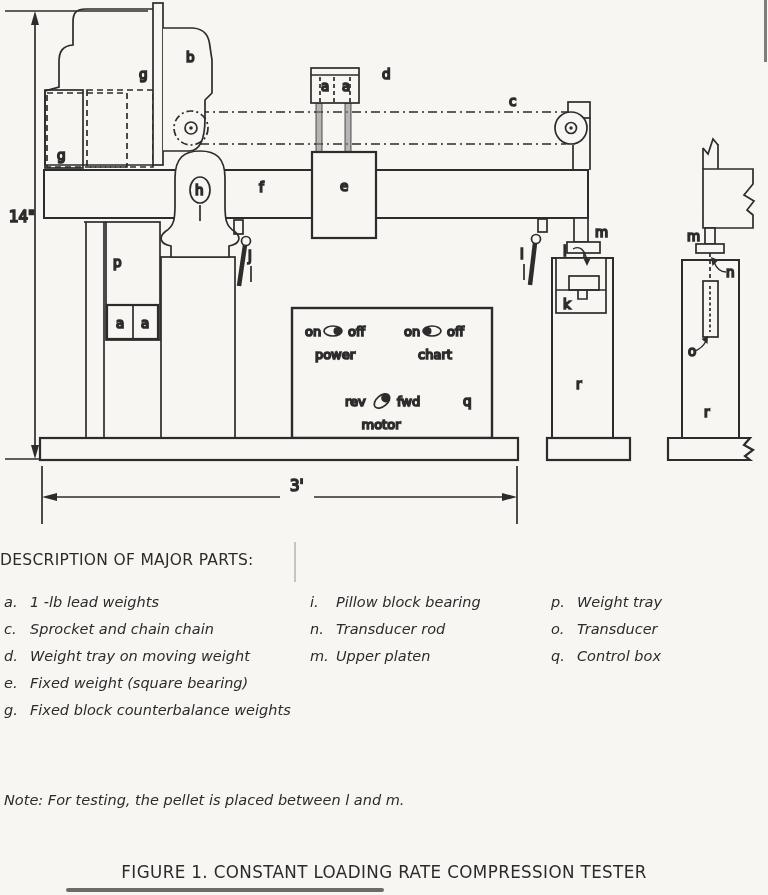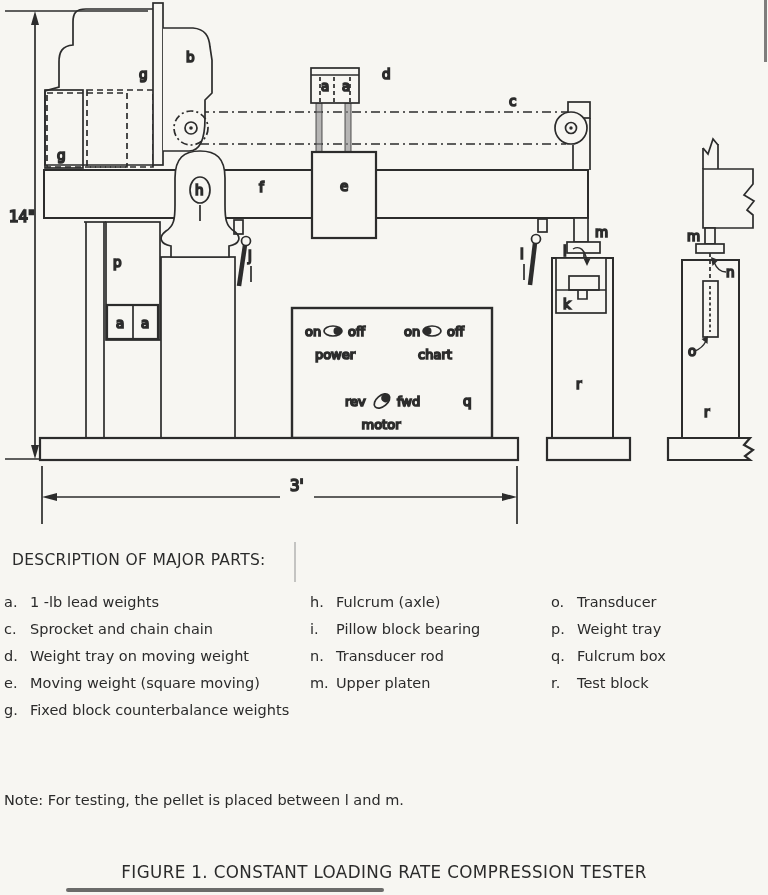--- a/index.html
+++ b/index.html
@@ -3,30 +3,30 @@
 <meta charset="utf-8">
 <style>
   html,body{margin:0;padding:0;background:#e8e8e8;}
   .page{position:relative;width:768px;height:895px;background:#f7f6f2;overflow:hidden;
         font-family:"DejaVu Sans",sans-serif;color:#2b2b2b;}
   svg{position:absolute;left:0;top:0;}
   svg text{font-family:"DejaVu Sans",sans-serif;fill:#262626;}
   .lbl{font-size:13.5px;}
   .dim{font-size:15px;}
   .ctl{font-size:13px;}
-  .heading{position:absolute;left:12px;top:551px;font-size:15.5px;letter-spacing:.3px;}
+  .heading{position:absolute;left:0;top:551px;font-size:15.5px;letter-spacing:.3px;}
   .plist{position:absolute;top:589px;font-size:14.5px;}
   .col1{left:4px;}  .col2{left:310px;}  .col3{left:551px;}
-  .prow{height:27px;line-height:27px;white-space:nowrap;}
+  .prow{height:27px;line-height:27px;white-space:nowrap;font-style:italic;}
   .pkey{display:inline-block;width:26px;}
   .specs{position:absolute;left:556px;top:724px;font-size:14.5px;line-height:26px;}
   .specs .ind1{padding-left:6px;}
   .specs .ind2{padding-left:22px;}
   .specs .ind3{padding-left:10px;}
-  .note{position:absolute;left:4px;top:792px;font-size:14.5px;}
+  .note{position:absolute;left:4px;top:792px;font-size:14.5px;font-style:italic;}
   .caption{position:absolute;left:0;top:861px;width:100%;text-align:center;
            font-size:18px;letter-spacing:.4px;transform:scaleX(.93);}
   .smudge{position:absolute;left:66px;top:888px;width:318px;height:4px;background:#3c3c3c;
           opacity:.75;border-radius:2px;}
   .fold{position:absolute;left:294px;top:542px;width:2px;height:40px;background:#9a9a9a;opacity:.55;}
   .edge{position:absolute;left:764px;top:0;width:3px;height:62px;background:#4a4a4a;opacity:.7;}
 </style>
 </head>
 <body>
 
@@ -206,36 +206,34 @@
       <text class="ctl" x="381" y="429" text-anchor="middle">motor</text>
     </g>
   </svg>
 
   <div class="heading">DESCRIPTION OF MAJOR PARTS:</div>
 
   <div class="plist col1">
     <div class="prow"><span class="pkey">a.</span><span>1 -lb lead weights</span></div>
     <div class="prow"><span class="pkey">c.</span><span>Sprocket and chain chain</span></div>
     <div class="prow"><span class="pkey">d.</span><span>Weight tray on moving weight</span></div>
-    <div class="prow"><span class="pkey">e.</span><span>Moving weight (square moving)</span></div>
+    <div class="prow"><span class="pkey">e.</span><span>Fixed weight (square bearing)</span></div>
     <div class="prow"><span class="pkey">g.</span><span>Fixed block counterbalance weights</span></div>
   </div>
 
   <div class="plist col2">
-    <div class="prow"><span class="pkey">h.</span><span>Fulcrum (axle)</span></div>
     <div class="prow"><span class="pkey">i.</span><span>Pillow block bearing</span></div>
     <div class="prow"><span class="pkey">n.</span><span>Transducer rod</span></div>
     <div class="prow"><span class="pkey">m.</span><span>Upper platen</span></div>
   </div>
 
   <div class="plist col3">
+    <div class="prow"><span class="pkey">p.</span><span>Weight tray</span></div>
     <div class="prow"><span class="pkey">o.</span><span>Transducer</span></div>
-    <div class="prow"><span class="pkey">p.</span><span>Weight tray</span></div>
-    <div class="prow"><span class="pkey">q.</span><span>Fulcrum box</span></div>
-    <div class="prow"><span class="pkey">r.</span><span>Test block</span></div>
+    <div class="prow"><span class="pkey">q.</span><span>Control box</span></div>
   </div>
 
 
   <div class="note">Note:  For testing, the pellet is placed between l and m.</div>
 
   <div class="caption">FIGURE 1.  CONSTANT LOADING RATE COMPRESSION TESTER</div>
 
   <div class="fold"></div>
   <div class="edge"></div>
   <div class="smudge"></div>

